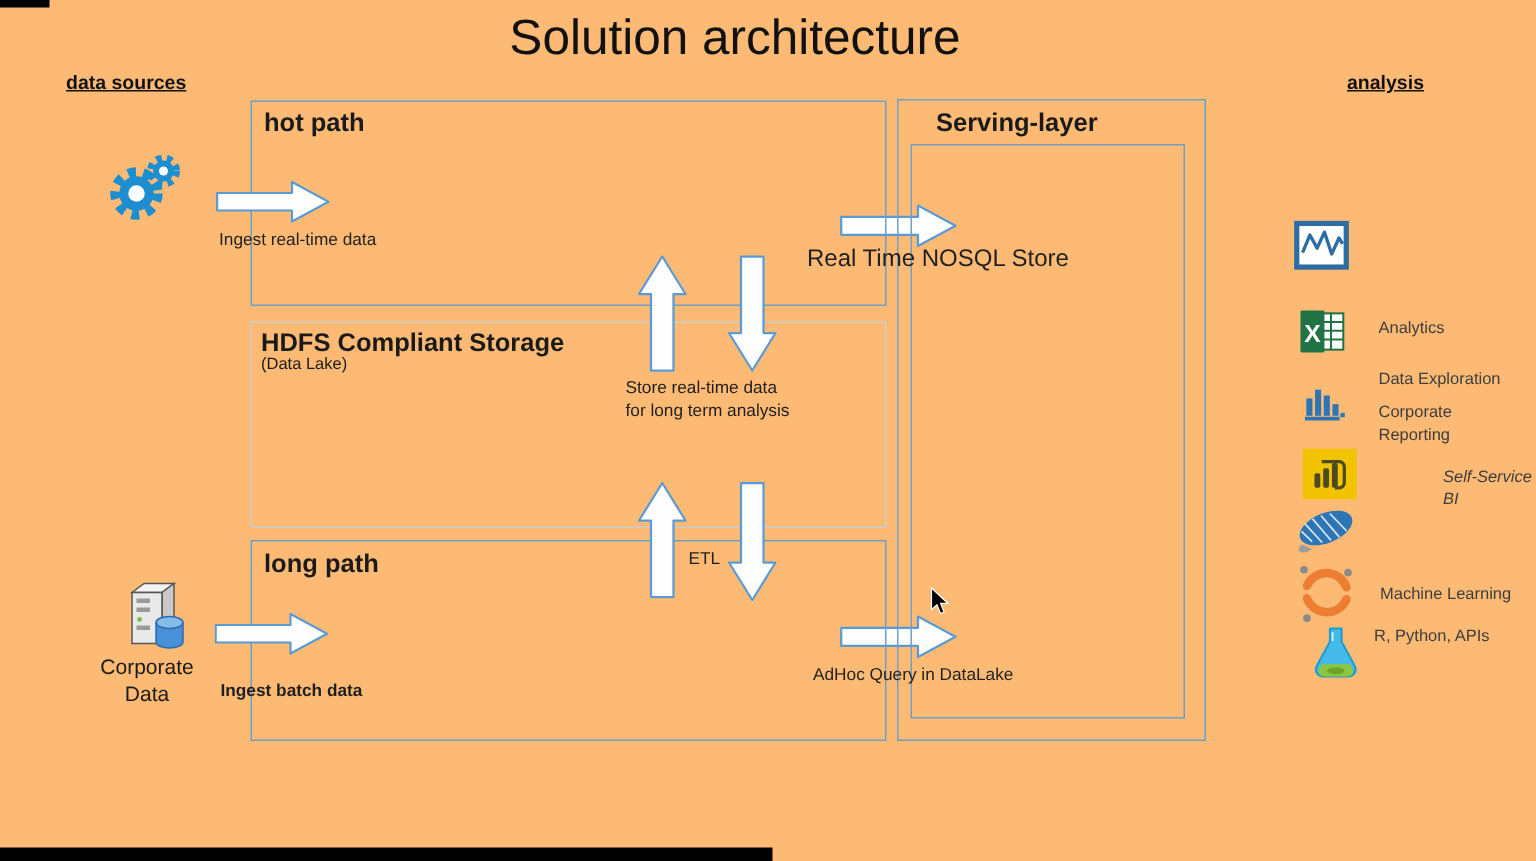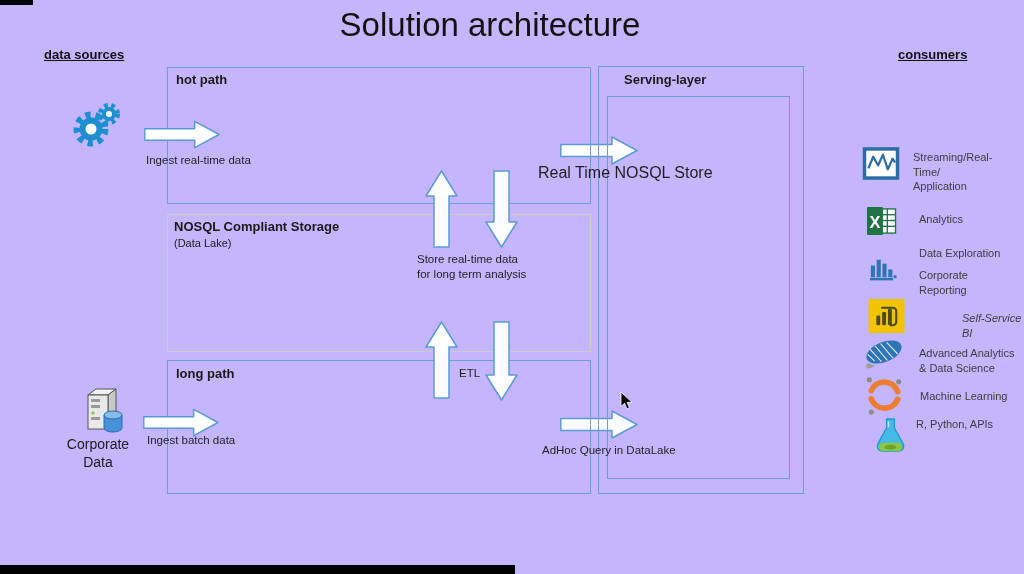--- a/index.html
+++ b/index.html
@@ -1,27 +1,27 @@
 <!DOCTYPE html>
 <html><head>
 <meta charset="utf-8">
 <style>
   html,body{margin:0;padding:0;background:#ffffff;}
-  #stage{position:relative;width:1024px;height:574px;background:#c4b5fd;overflow:hidden;
+  #stage{position:relative;width:1024px;height:574px;background:#fdba74;overflow:hidden;
          font-family:"Liberation Sans",sans-serif;color:#262626;}
   .abs{position:absolute;}
   
   #title{left:0;top:6px;width:980px;text-align:center;font-size:33px;color:#111;}
   .col-heading{font-size:13px;font-weight:bold;color:#111;text-decoration:underline;}
   #heading-sources{left:44px;top:47px;}
   #heading-consumers{left:898px;top:47px;}
   
   .dbox{position:absolute;border:1.6px solid #6f9fc8;z-index:2;}
   .dbox.grey{border-color:#cbcbcb;}
-  .box-label{position:absolute;font-weight:bold;font-size:13px;color:#1a1a1a;z-index:4;}
+  .box-label{position:absolute;font-weight:bold;font-size:17px;color:#1a1a1a;z-index:4;}
   .box-sublabel{position:absolute;font-size:11px;color:#1a1a1a;z-index:4;}
   #hot-path-box{left:167px;top:67px;width:422px;height:135px;}
   #hdfs-box{left:167px;top:214px;width:422px;height:136px;}
   #cold-path-box{left:167px;top:360px;width:422px;height:132px;}
   #serving-outer-box{left:598px;top:66px;width:204px;height:426px;}
   #serving-inner-box{left:607px;top:96px;width:181px;height:381px;}
   
   .arrow{position:absolute;}
   .arrow svg{display:block;width:100%;height:100%;}
   .z-over{z-index:3;}
@@ -39,21 +39,21 @@
   
   #cursor{left:620px;top:391px;width:13px;height:19px;z-index:10;}
 </style>
 </head>
 <body>
 
 <div id="stage">
 
   <div class="abs" id="title">Solution architecture</div>
   <div class="abs col-heading" id="heading-sources">data sources</div>
-  <div class="abs col-heading" id="heading-consumers">consumers</div>
+  <div class="abs col-heading" id="heading-consumers">analysis</div>
 
   <div class="icon" style="left:71px;top:102px;width:52px;height:46px;">
     <svg viewBox="0 0 52 46">
       <circle cx="38" cy="12" r="8.5" fill="none" stroke="#1d8fd1" stroke-width="5" stroke-dasharray="3.6 3.4"></circle>
       <circle cx="38" cy="12" r="7" fill="#1d8fd1"></circle>
       <circle cx="38" cy="12" r="3" fill="#fff"></circle>
       <circle cx="20" cy="27" r="14" fill="none" stroke="#1d8fd1" stroke-width="7" stroke-dasharray="5.2 4.8"></circle>
       <circle cx="20" cy="27" r="11.5" fill="#1d8fd1"></circle>
       <circle cx="20" cy="27" r="5.5" fill="#fff"></circle>
     </svg>
@@ -72,21 +72,21 @@
       <ellipse cx="33" cy="28" rx="9" ry="4" fill="#85bce8" stroke="#2b6cb0" stroke-width="1"></ellipse>
     </svg>
   </div>
   <div class="src-label" style="left:58px;top:436px;width:80px;">Corporate
 Data</div>
 
   <div class="dbox" id="hot-path-box"></div>
   <div class="box-label" style="left:176px;top:72px;">hot path</div>
 
   <div class="dbox grey" id="hdfs-box"></div>
-  <div class="box-label" style="left:174px;top:219px;">NOSQL Compliant Storage</div>
+  <div class="box-label" style="left:174px;top:219px;">HDFS Compliant Storage</div>
   <div class="box-sublabel" style="left:174px;top:237px;">(Data Lake)</div>
 
   <div class="dbox" id="cold-path-box"></div>
   <div class="box-label" style="left:176px;top:366px;">long path</div>
 
   <div class="dbox" id="serving-outer-box"></div>
   <div class="dbox" id="serving-inner-box"></div>
   <div class="box-label" style="left:608px;top:72px;margin-left:16px;">Serving-layer</div>
 
   <div class="arrow z-over" style="left:144px;top:120px;width:76px;height:29px;">
@@ -126,38 +126,35 @@
         <polygon points="9,1 24,1 24,54 32,54 16.5,79 1,54 9,54" fill="#fefefe" stroke="#5b9bd5" stroke-width="1.5" stroke-linejoin="round"></polygon>
       </svg>
   </div>
   <div class="flow-label" style="left:459px;top:366px;">ETL</div>
 
   <div class="arrow z-over" style="left:143px;top:408px;width:76px;height:29px;">
     <svg viewBox="0 0 78 29">
         <polygon points="0.8,8.5 52,8.5 52,1 77,14.5 52,28 52,20.5 0.8,20.5" fill="#fefefe" stroke="#5b9bd5" stroke-width="1.5" stroke-linejoin="round"></polygon>
       </svg>
   </div>
-  <div class="flow-label" style="left:147px;top:433px;">Ingest batch data</div>
+  <div class="flow-label" style="left:147px;top:454px;font-weight:bold;">Ingest batch data</div>
 
   <div class="arrow z-under" style="left:560px;top:410px;width:78px;height:29px;">
     <svg viewBox="0 0 78 29">
         <polygon points="0.8,8.5 52,8.5 52,1 77,14.5 52,28 52,20.5 0.8,20.5" fill="#fefefe" stroke="#5b9bd5" stroke-width="1.5" stroke-linejoin="round"></polygon>
       </svg>
   </div>
   <div class="flow-label" style="left:542px;top:443px;">AdHoc Query in DataLake</div>
 
   <div class="icon" style="left:862px;top:147px;width:38px;height:33px;">
     <svg viewBox="0 0 38 34">
       <rect x="2" y="2" width="34" height="30" fill="#fff" stroke="#2e6da4" stroke-width="3.6"></rect>
       <polyline points="6,22 11,10 16,19 21,8 26,23 31,12 33.5,16" fill="none" stroke="#2e6da4" stroke-width="2.3" stroke-linejoin="round"></polyline>
     </svg>
   </div>
-  <div class="consumer-label" style="left:913px;top:150px;">Streaming/Real-
-Time/
-Application</div>
 
   <div class="icon" style="left:866px;top:206px;width:31px;height:30px;">
     <svg viewBox="0 0 32 31">
       <rect x="14" y="3" width="16.5" height="25" fill="#fff" stroke="#217346" stroke-width="1.4"></rect>
       <g stroke="#217346" stroke-width="1.4">
         <line x1="14" y1="9" x2="30.5" y2="9"></line>
           <line x1="14" y1="15" x2="30.5" y2="15"></line>
         <line x1="14" y1="21" x2="30.5" y2="21"></line>
           <line x1="22" y1="3" x2="22" y2="28"></line>
       </g>
@@ -201,22 +198,20 @@
         <g stroke="#dbe9f5" stroke-width="1.1">
           <line x1="10" y1="5" x2="16" y2="21"></line>
             <line x1="16" y1="4" x2="22" y2="22"></line>
           <line x1="22" y1="4" x2="28" y2="22"></line>
             <line x1="28" y1="5" x2="34" y2="20"></line>
           <line x1="6" y1="9" x2="10" y2="18"></line>
         </g>
       </g>
     </svg>
   </div>
-  <div class="consumer-label" style="left:919px;top:346px;">Advanced Analytics
-&amp; Data Science</div>
 
   <div class="icon" style="left:864px;top:372px;width:41px;height:45px;">
     <svg viewBox="0 0 41 46">
       <circle cx="5" cy="8" r="2.6" fill="#8a8a8a"></circle>
       <circle cx="35" cy="10" r="2.6" fill="#8a8a8a"></circle>
       <circle cx="7" cy="41" r="2.6" fill="#8a8a8a"></circle>
       <path d="M7,19 A14.5,14.5 0 0 1 34,20" fill="none" stroke="#ed7d31" stroke-width="5.8" stroke-linecap="round"></path>
       <path d="M34,28 A14.5,14.5 0 0 1 7,27.5" fill="none" stroke="#ed7d31" stroke-width="5.8" stroke-linecap="round"></path>
     </svg>
   </div>

